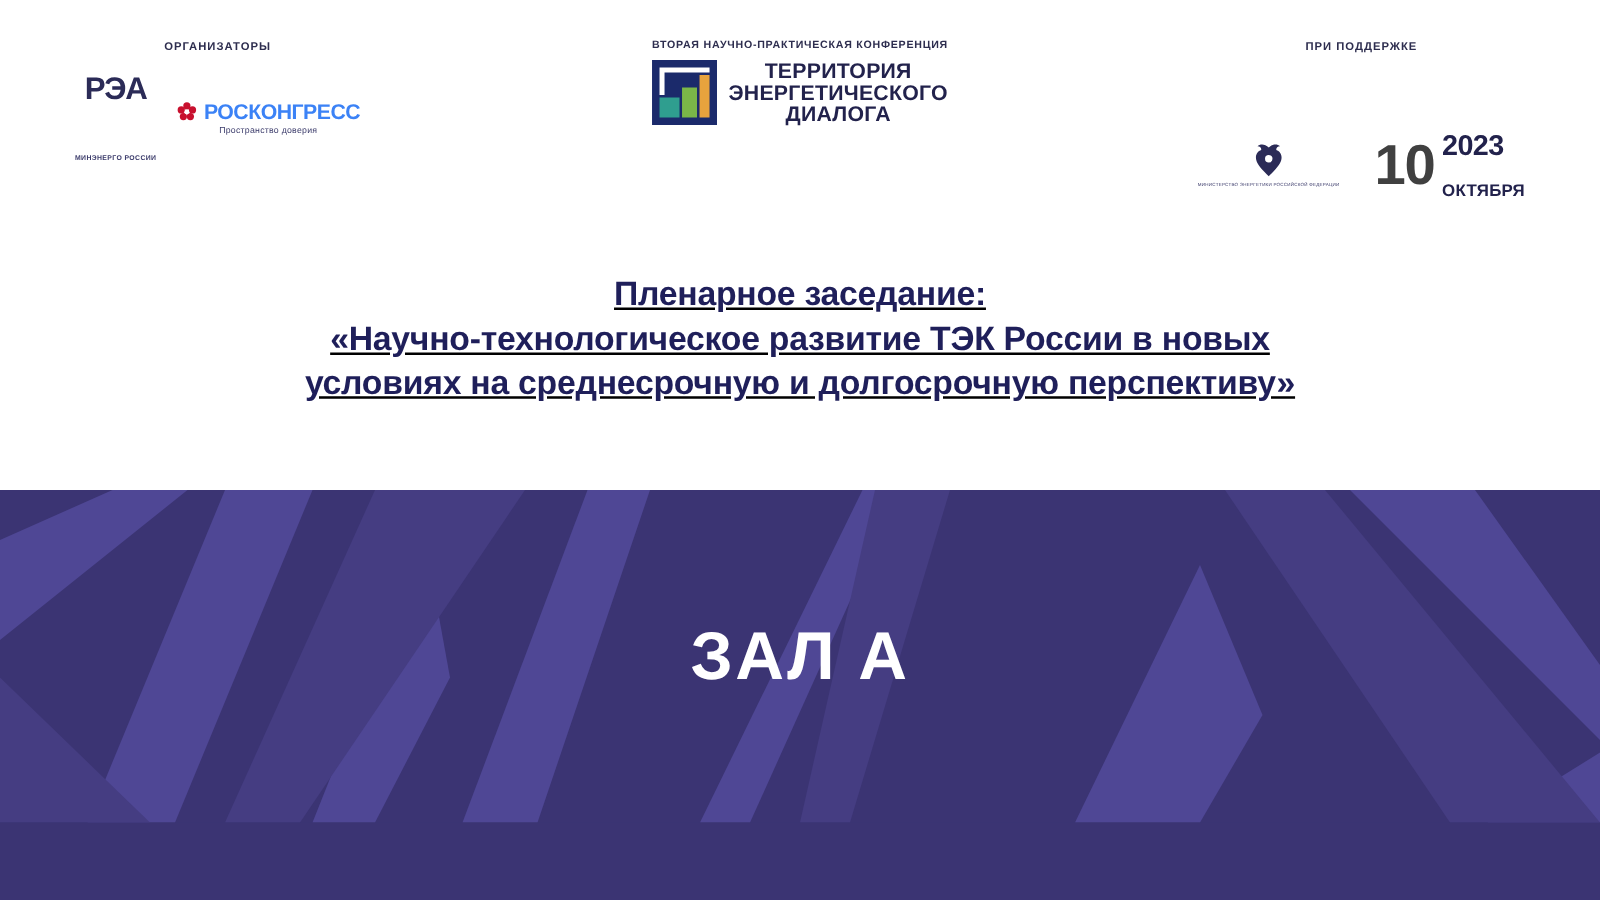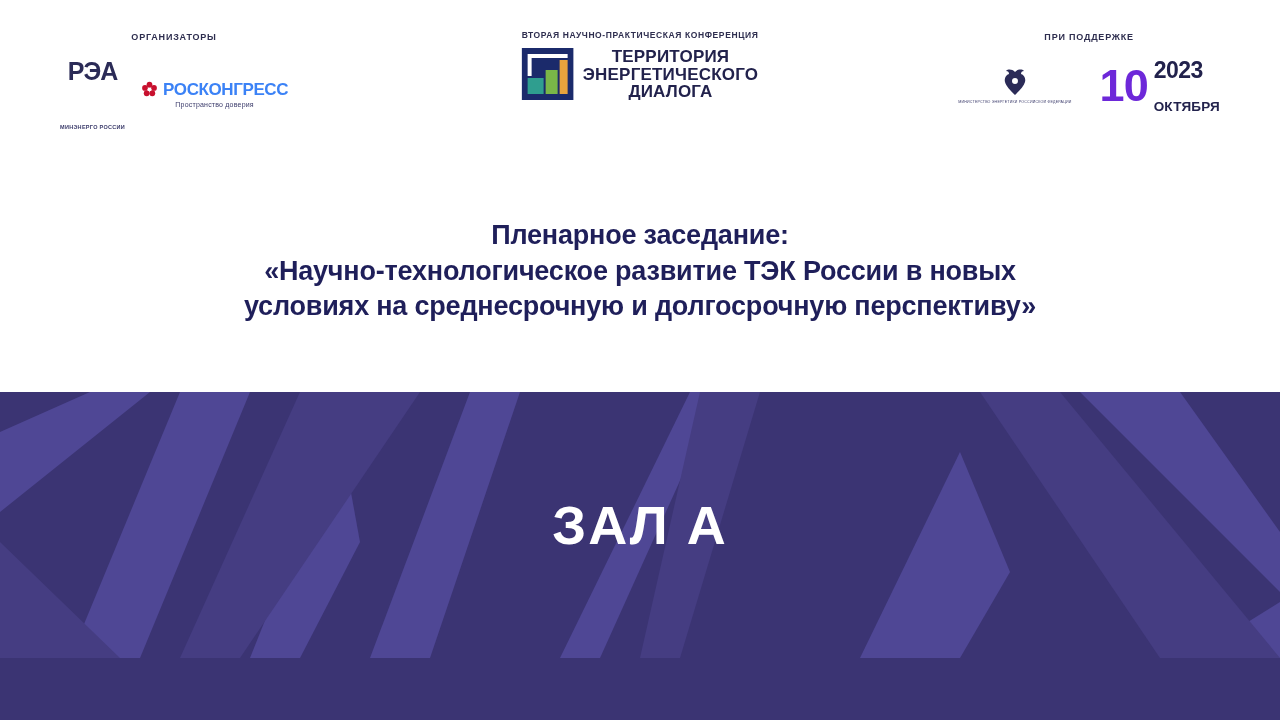--- a/index.html
+++ b/index.html
@@ -134,21 +134,21 @@
   .conf-line {
     font-size: 17px;
     font-weight: bold;
     letter-spacing: 0.2px;
     color: #22224c;
     text-transform: uppercase;
     white-space: nowrap;
   }
 
   
-  .sup-group { right: 60px; top: 32px; }
+  .sup-group { right: 60px; top: 32px; gap: 46px; }
   .sup-row {
     display: flex;
     flex-direction: row;
     align-items: center;
     gap: 28px;
   }
   .minenergo {
     display: flex;
     flex-direction: column;
     align-items: center;
@@ -168,21 +168,21 @@
   }
   .date-block {
     display: flex;
     flex-direction: row;
     align-items: center;
     gap: 6px;
   }
   .date-day {
     font-size: 45px;
     font-weight: bold;
-    color: #6d28d9;
+    color: #404040;
     line-height: 0.85;
     letter-spacing: -1px;
   }
   .date-right {
     display: flex;
     flex-direction: column;
     align-items: flex-start;
     line-height: 1;
     text-align: center;
   }
@@ -203,20 +203,21 @@
 
   
   .title-block {
     position: absolute;
     top: 218px;
     left: 0;
     width: 1280px;
     text-align: center;
     padding: 0 90px;
     box-sizing: border-box;
+    text-decoration: underline;
   }
   .title-line {
     font-size: 27px;
     font-weight: bold;
     color: #1f1f5a;
     line-height: 1.32;
     letter-spacing: -0.2px;
   }
 
   

